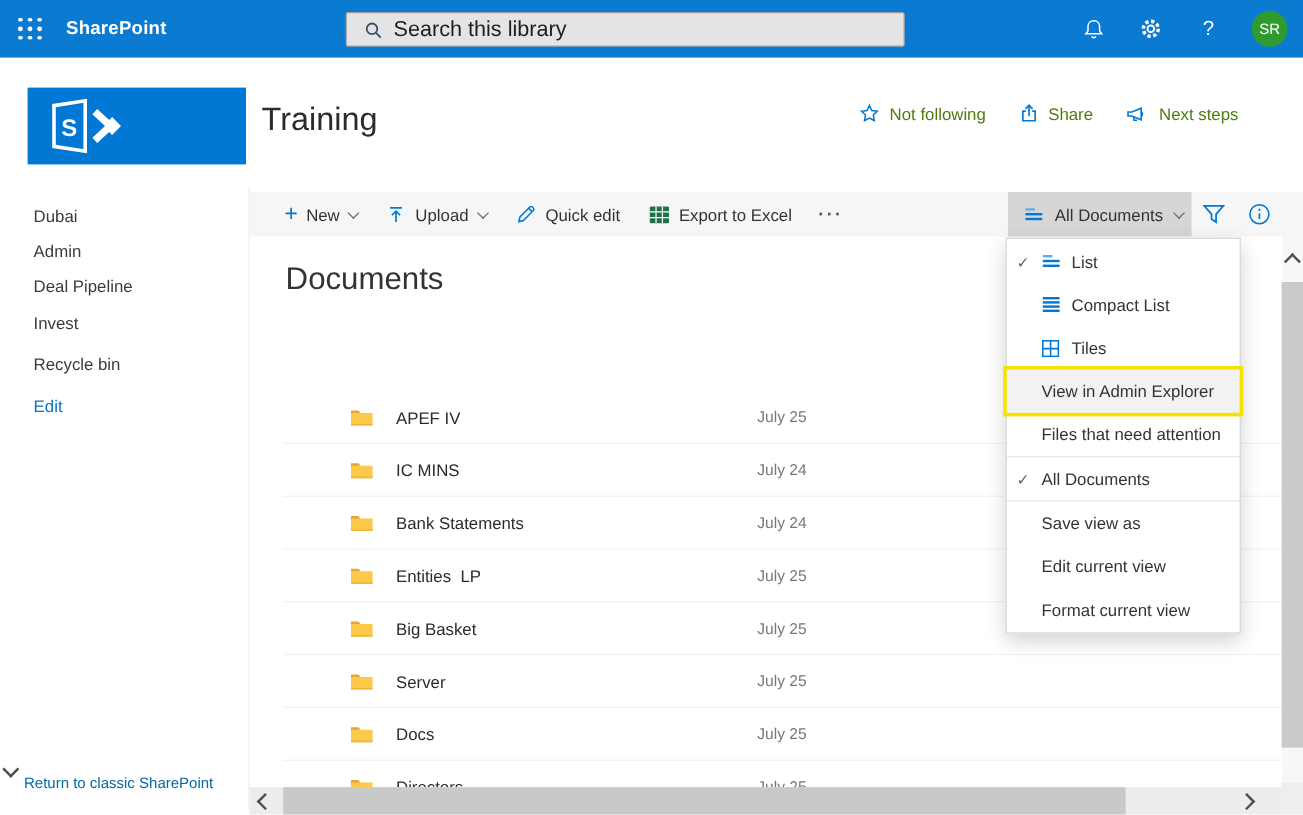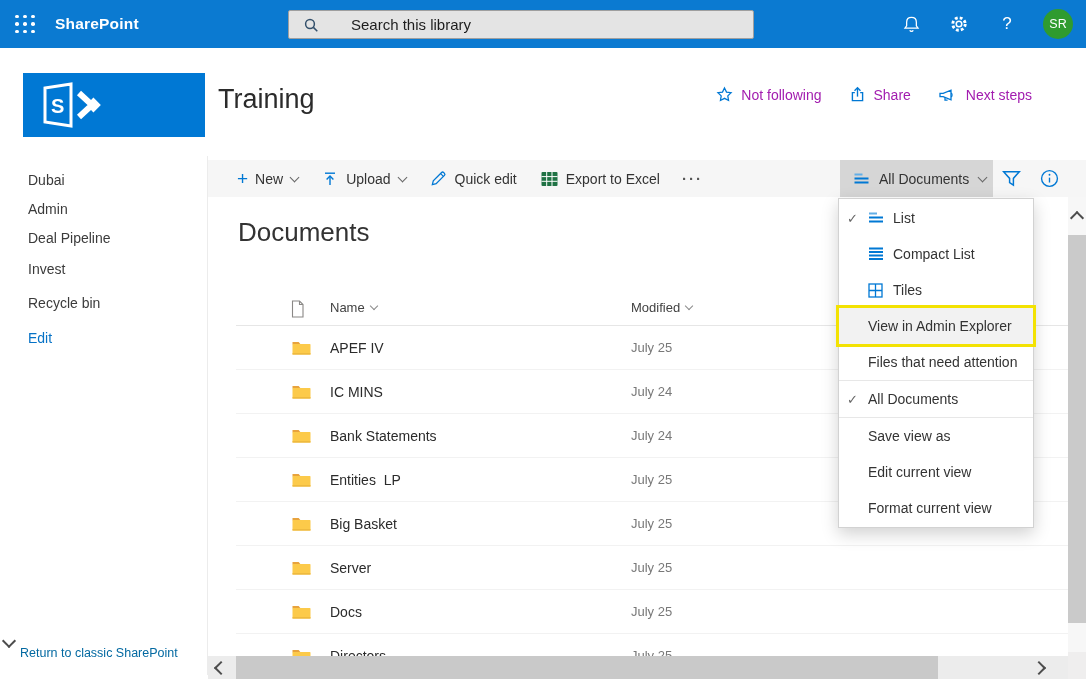--- a/index.html
+++ b/index.html
@@ -8,31 +8,31 @@
 
   
   .suitebar{position:absolute;left:0;top:0;width:1086px;height:48px;background:#0b7ad1;
             display:flex;align-items:center;color:#fff;}
   .waffle{margin-left:15px;display:grid;grid-template-columns:repeat(3,4px);grid-gap:4px;cursor:pointer;}
   .waffle i{width:3.5px;height:3.5px;background:#fff;border-radius:50%;}
   .brand{margin-left:20px;font-size:15.5px;font-weight:bold;letter-spacing:.2px;}
   .searchbox{position:absolute;left:288px;top:10px;width:464px;height:27px;background:#e4e4e4;
              border:1px solid #9f9f9f;border-radius:2px;display:flex;align-items:center;color:#1d1d1d;}
   .searchbox svg{margin:0 9px 0 14px;}
-  .searchbox .ph{font-size:15px;color:#1d1d1d;margin-left:23px;}
+  .searchbox .ph{font-size:18px;color:#1d1d1d;}
   .suite-icons{position:absolute;right:0;top:0;height:48px;display:flex;align-items:center;}
   .suite-ic{width:24px;height:24px;display:flex;align-items:center;justify-content:center;margin-right:24px;cursor:pointer;}
   .help-glyph{font-size:17px;color:#fff;}
   .avatar{width:30px;height:30px;border-radius:50%;background:#2f9b2f;color:#fff;font-size:12.5px;
           display:flex;align-items:center;justify-content:center;margin-right:13px;cursor:pointer;}
 
   
   .logo{position:absolute;left:23px;top:73px;width:182px;height:64px;background:#0078d4;cursor:pointer;}
   .site-title{position:absolute;left:218px;top:84px;font-size:27px;font-weight:300;color:#2b2b2b;}
-  .header-actions{position:absolute;top:86px;right:54px;display:flex;align-items:center;font-size:14px;color:#a21caf;}
+  .header-actions{position:absolute;top:86px;right:54px;display:flex;align-items:center;font-size:14px;color:#4d7c0f;}
   .h-act{display:flex;align-items:center;margin-left:27px;cursor:pointer;white-space:nowrap;}
   .h-act svg,.h-act .glyph{margin-right:8px;}
 
   
   .sidebar{position:absolute;left:0;top:156px;width:207px;height:519px;background:#fff;border-right:1px solid #ececec;}
   .nav{padding:9px 0 0 28px;font-size:14px;color:#3b3b3b;}
   .nav-item{padding:6.5px 0;cursor:pointer;}
   .nav-item.grp{padding:9px 0;}
   .nav-item.edit{color:#0672c6;padding:10px 0;}
   .classic-link{position:absolute;left:20px;bottom:15px;font-size:12.5px;color:#0369a1;cursor:pointer;}
@@ -233,36 +233,20 @@
         <svg width="19" height="19" viewBox="0 0 18 18" fill="none" stroke="#0078d4" stroke-width="1.3">
             <circle cx="9" cy="9" r="7.5"></circle>
             <path d="M9 8.2v4.6"></path>
             <circle cx="9" cy="5.5" r="0.9" fill="#0078d4" stroke="none"></circle>
           </svg>
       </span>
     </div>
 
     <div class="doc-heading">Documents</div>
 
-    <div class="thead">
-      <span class="th th-icon">
-        <svg width="15" height="18" viewBox="0 0 15 18" fill="none" stroke="#8a8886" stroke-width="1.1">
-            <path d="M2.5 1h7l3.5 3.5V17h-10.5z"></path>
-            <path d="M9.5 1v3.5H13"></path>
-          </svg>
-      </span>
-      <span class="th th-name">
-        <span>Name</span>
-        <span class="chev sm"></span>
-      </span>
-      <span class="th th-mod">
-        <span>Modified</span>
-        <span class="chev sm"></span>
-      </span>
-    </div>
 
     <div class="rows">
       <div class="row">
         <span class="ficon">
             <svg width="21" height="16" viewBox="0 0 20 16">
               <path d="M1 2h6.2l2 2.4H1z" fill="#e8a33d"></path>
               <rect x="1" y="4.1" width="18" height="10.5" rx="0.6" fill="#fcca4a"></rect>
               <path d="M1 13.1h18v1.5H1z" fill="#edb83f"></path>
             </svg>
           </span>

